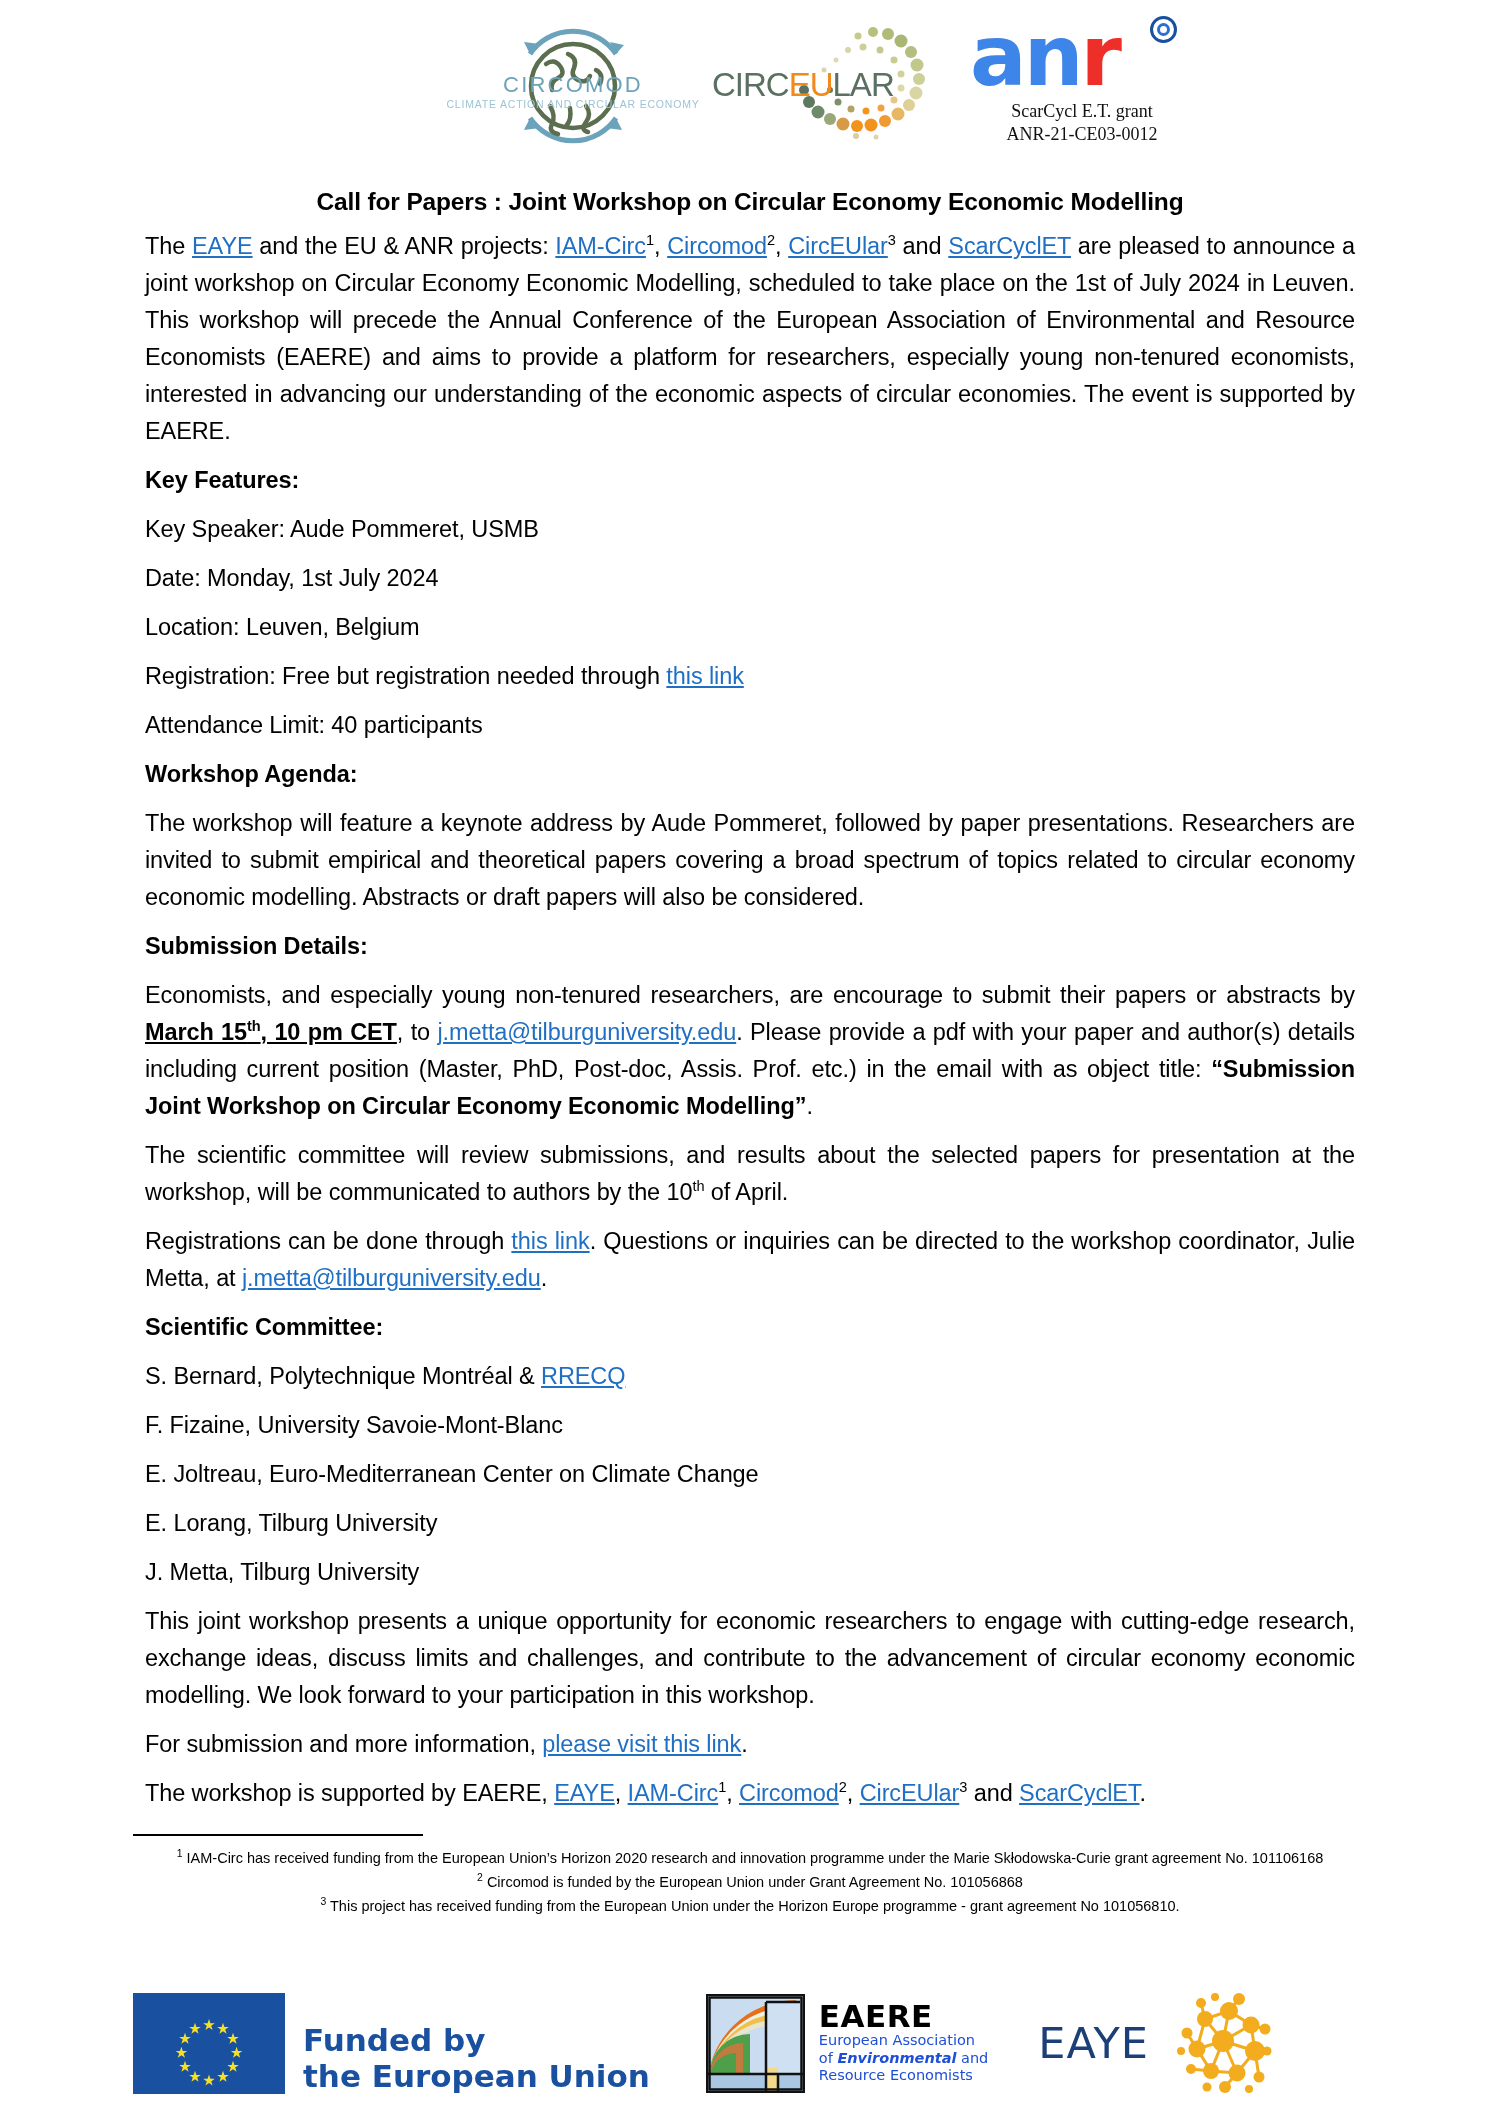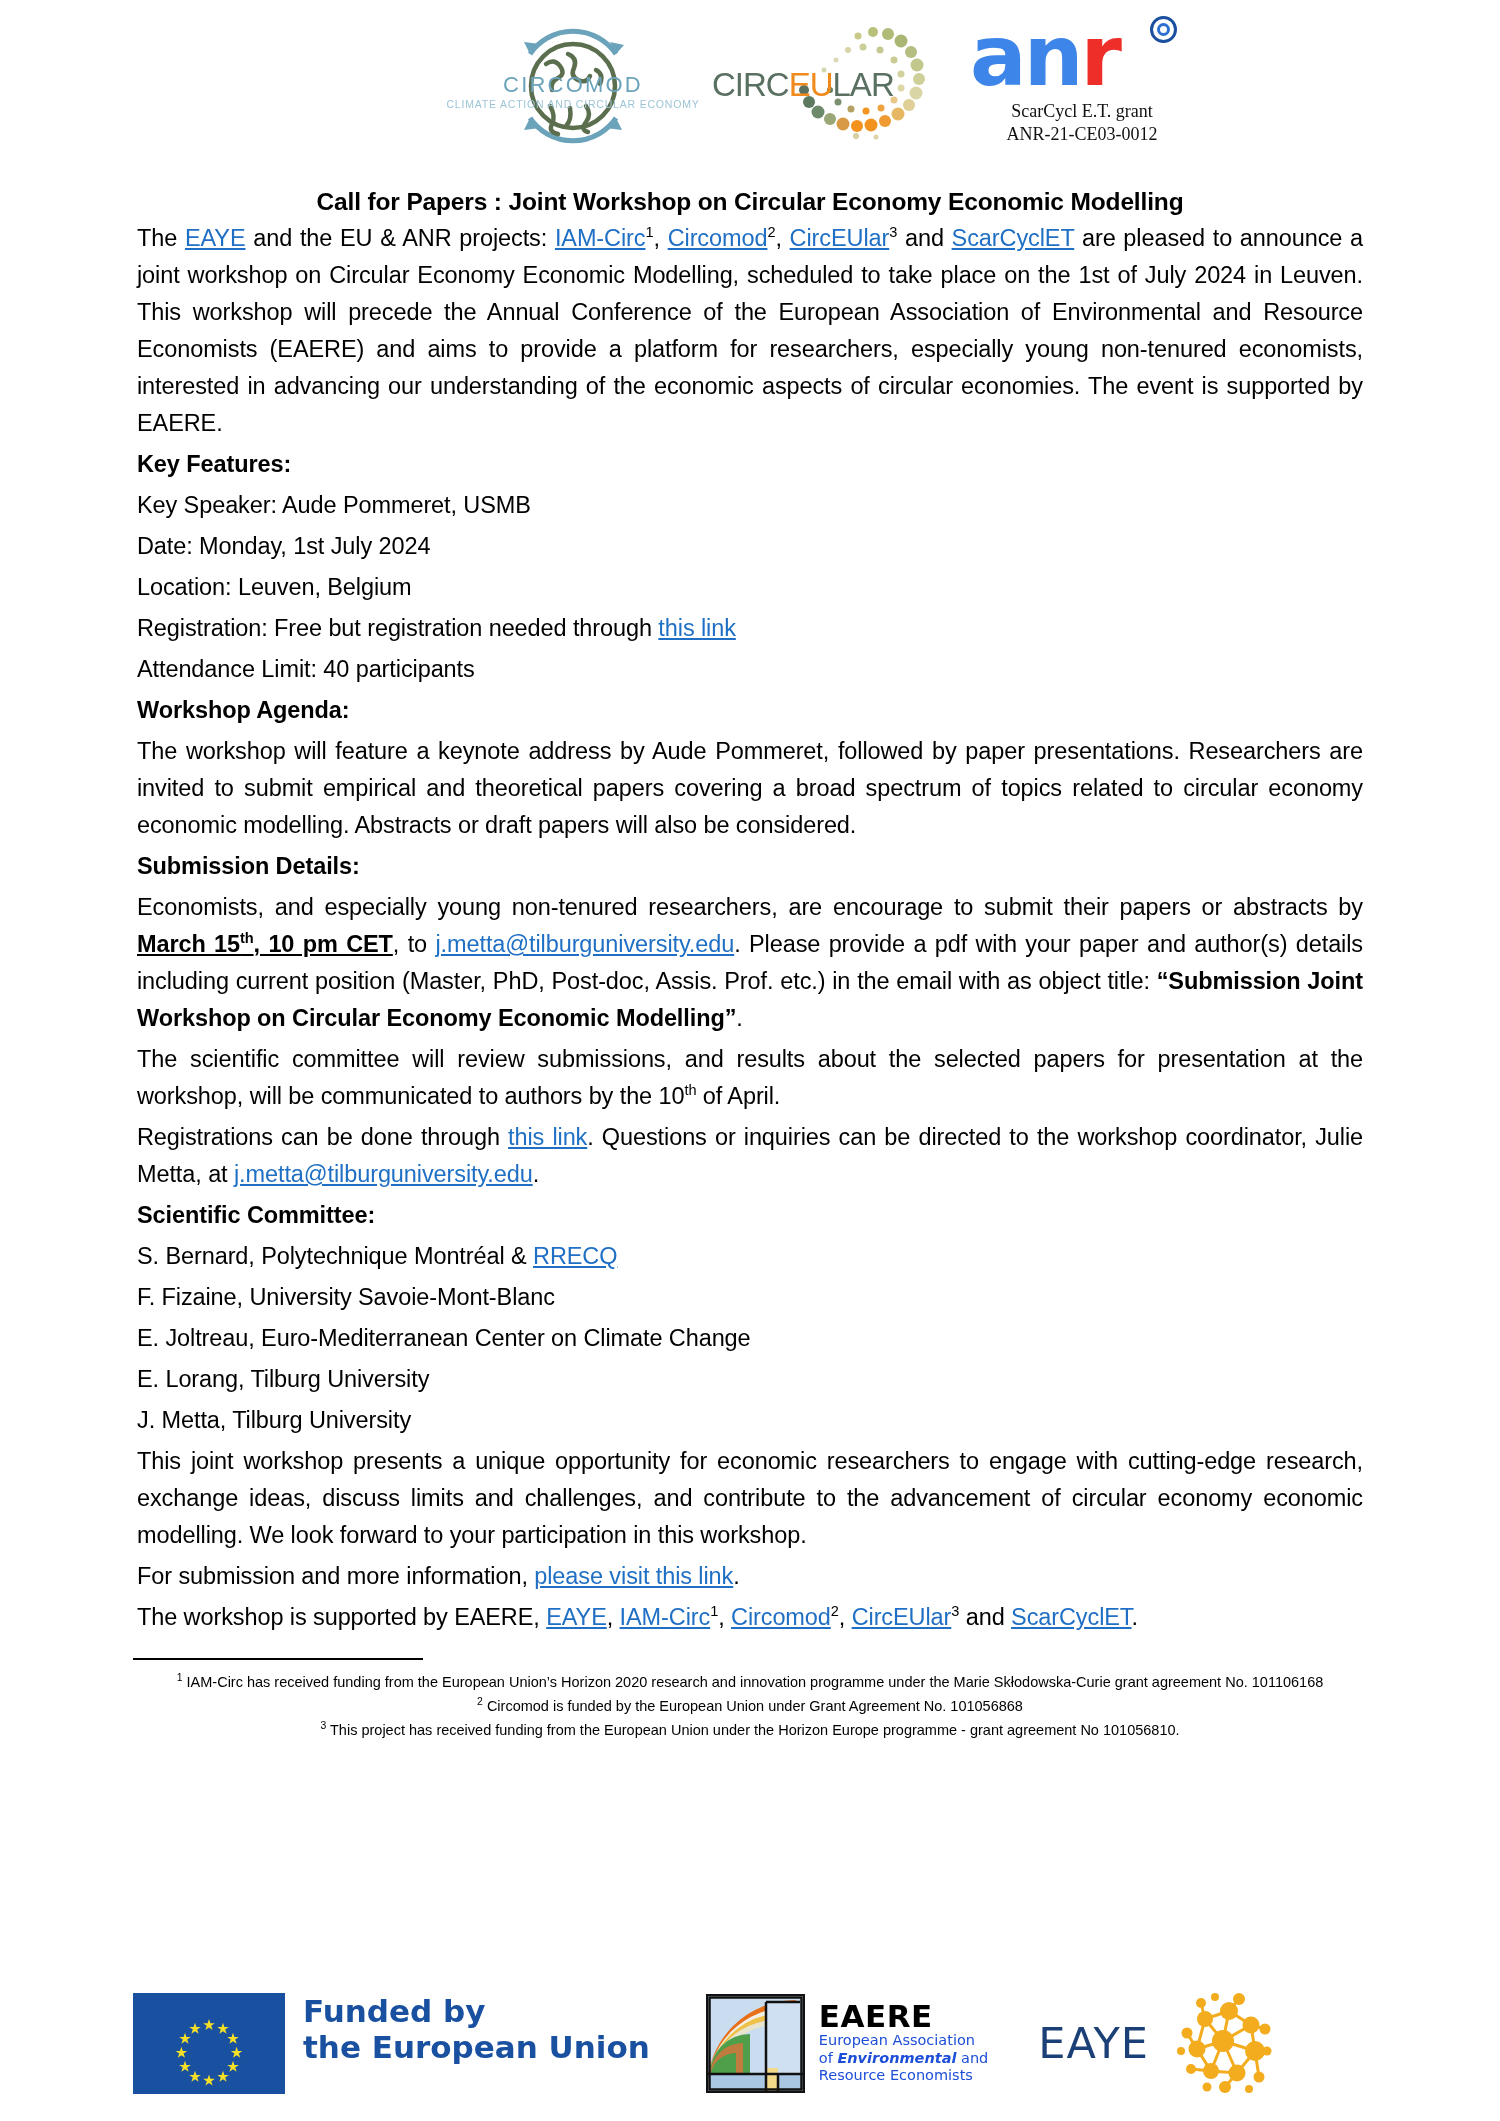--- a/index.html
+++ b/index.html
@@ -131,21 +131,21 @@
   .doc-title {
     text-align: center;
     font-size: 24.5px;
     font-weight: bold;
     margin: 16px 0 0 0;
     letter-spacing: -0.15px;
   }
   p.body, div.body {
     font-size: 23.5px;
     line-height: 37px;
-    margin: 4px;
+    margin: 12px;
     text-align: justify;
     letter-spacing: -0.1px;
   }
   .sp-before { margin-top: 29px; }
   .bold { font-weight: bold; }
   .lnk {
     color: #1f6fc4;
     text-decoration: underline;
   }
   .bold-u {
@@ -172,21 +172,21 @@
     left: 133px;
     right: 133px;
     bottom: 18px;
     height: 120px;
     display: flex;
     align-items: center;
     gap: 0px;
   }
 
   
-  .eu-block { display: flex; align-items: flex-start; flex: 0 0 auto; }
+  .eu-block { display: flex; align-items: flex-end; flex: 0 0 auto; }
   .eu-flag {
     position: relative;
     width: 152px; height: 101px;
     background: #1a50a0;
     flex: 0 0 auto;
   }
   .eu-text {
     margin-left: 18px;
     color: #1a50a0;
     font-weight: bold;

